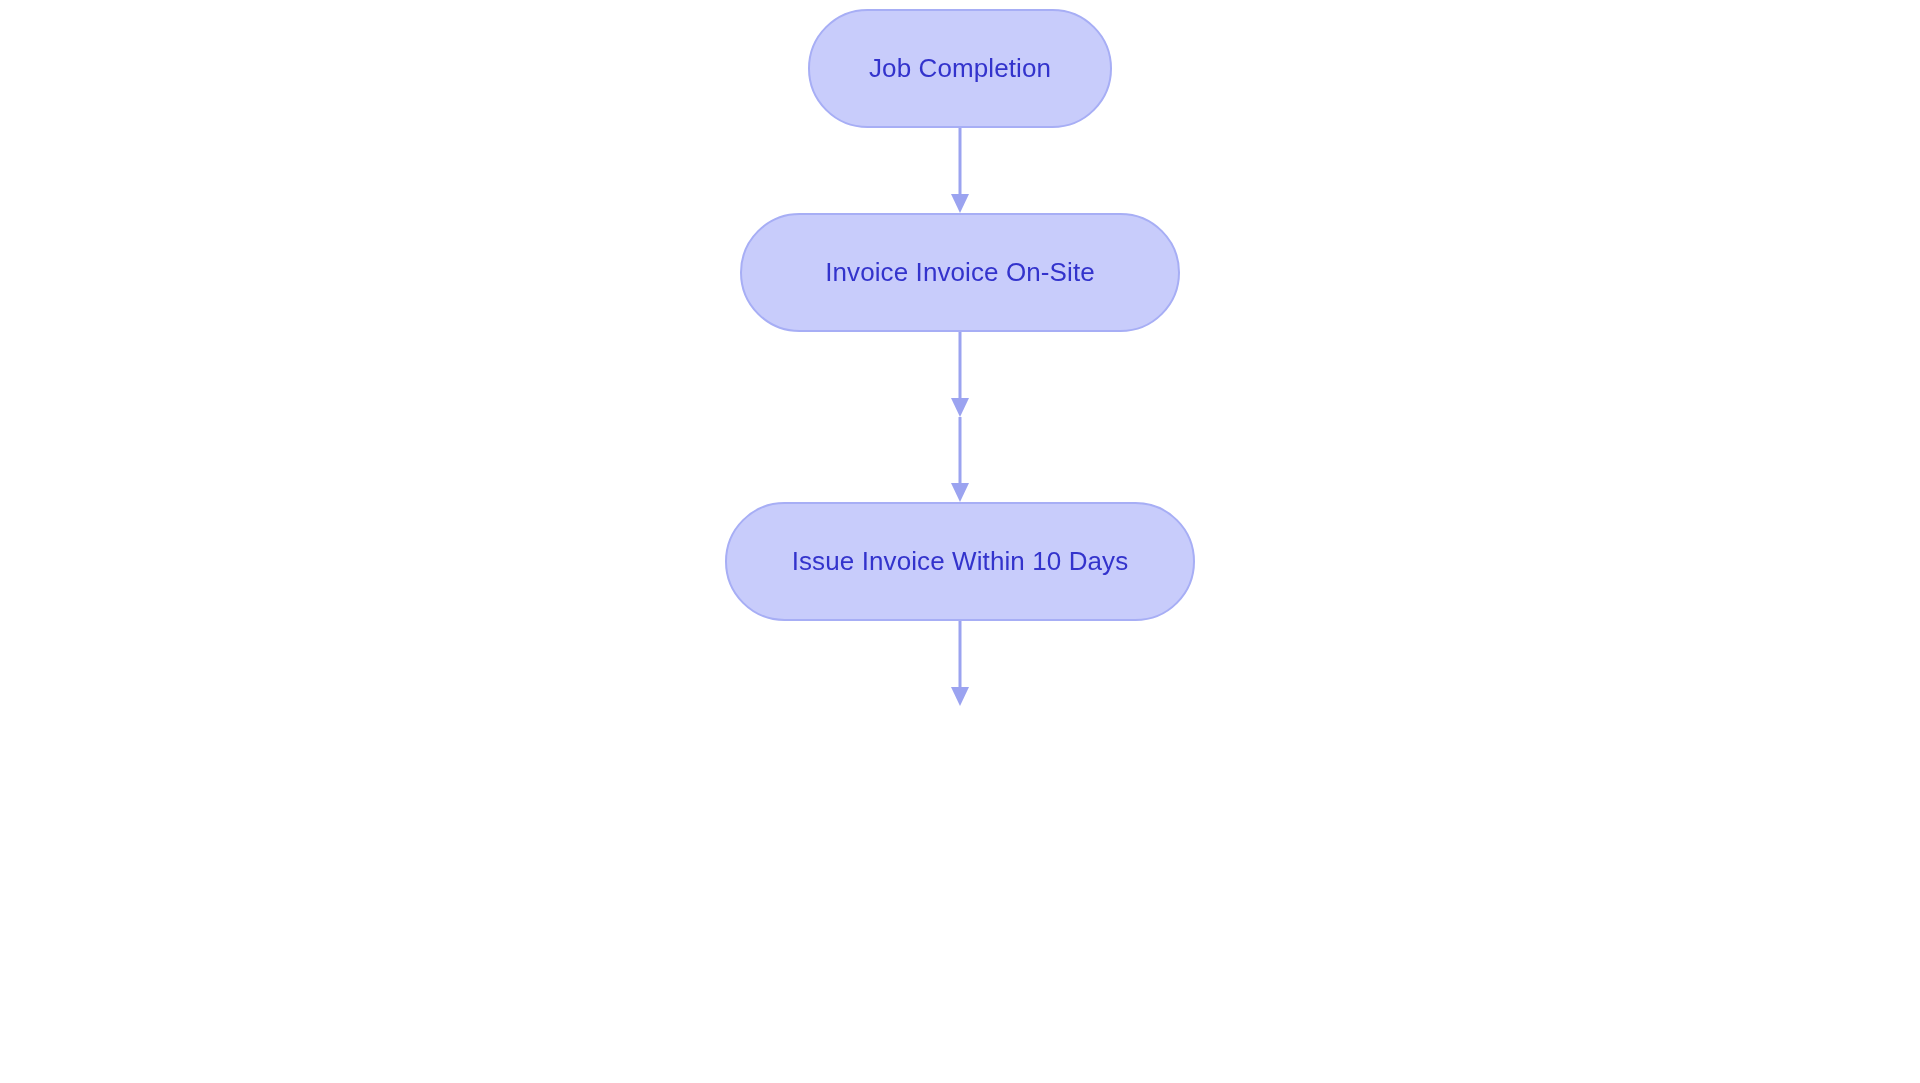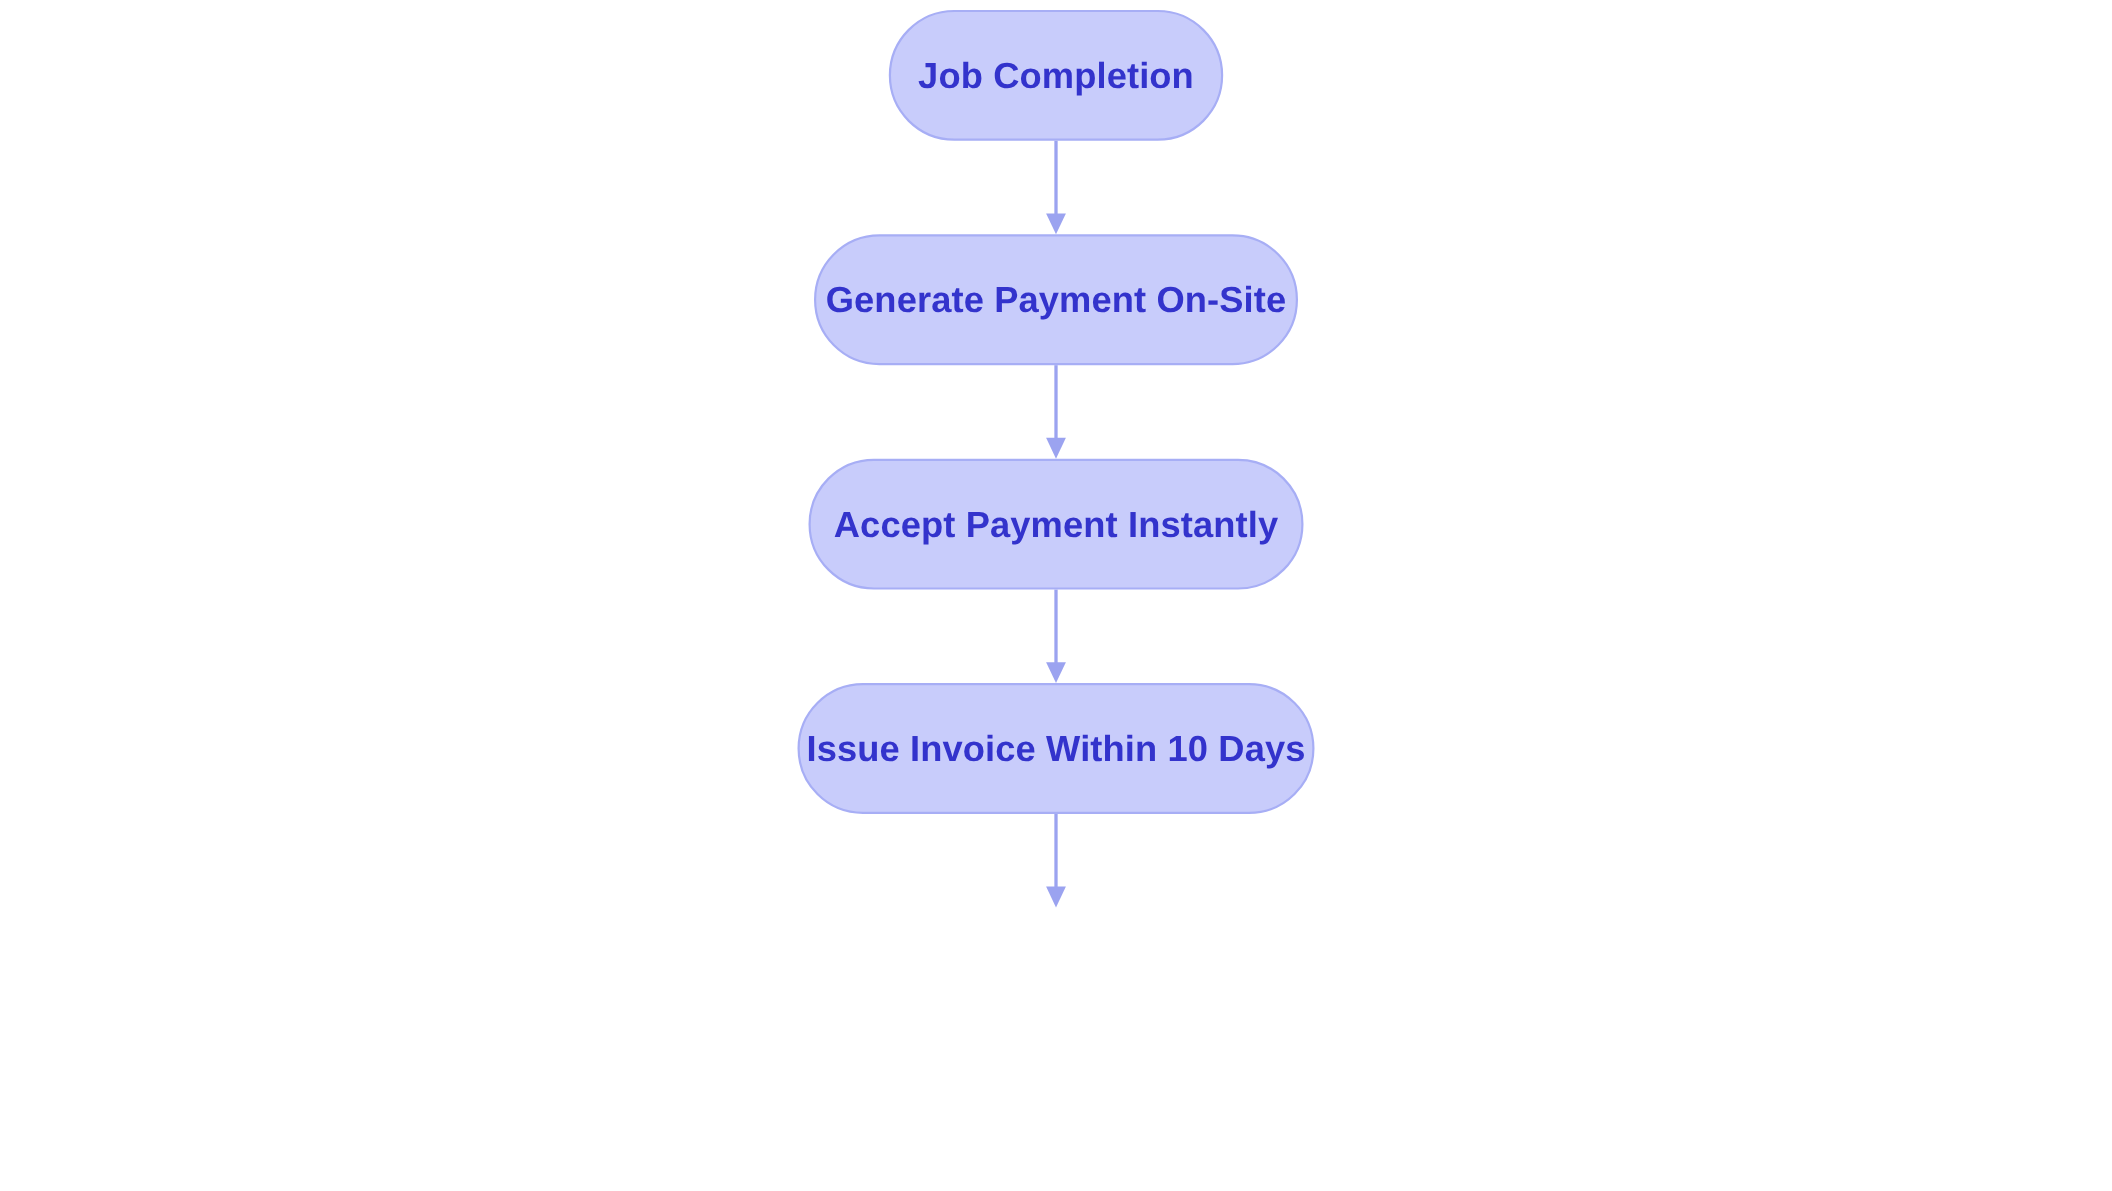--- a/index.html
+++ b/index.html
@@ -34,22 +34,22 @@
     border-radius: 60px;
     display: flex;
     align-items: center;
     justify-content: center;
     padding: 0 34px;
     flex: 0 0 auto;
   }
 
   .flow-node-label {
     color: #3333cc;
-    font-size: 33px;
-    font-weight: 700;
+    font-size: 26px;
+    font-weight: 400;
     line-height: 1.15;
     letter-spacing: 0.1px;
     white-space: nowrap;
     text-align: left;
   }
 
   
   .node-w-1 { width: 304px; }
   .node-w-2 { width: 440px; }
   .node-w-3 { width: 450px; }
@@ -100,31 +100,28 @@
   <div class="flow-node node-w-1">
     <span class="flow-node-label">Job Completion</span>
   </div>
 
   <div class="flow-connector">
     <span class="connector-line"></span>
     <span class="connector-arrowhead"></span>
   </div>
 
   <div class="flow-node node-w-2">
-    <span class="flow-node-label">Generate Payment On-Site</span>
+    <span class="flow-node-label">Invoice Invoice On-Site</span>
   </div>
 
   <div class="flow-connector">
     <span class="connector-line"></span>
     <span class="connector-arrowhead"></span>
   </div>
 
-  <div class="flow-node node-w-3">
-    <span class="flow-node-label">Accept Payment Instantly</span>
-  </div>
 
   <div class="flow-connector">
     <span class="connector-line"></span>
     <span class="connector-arrowhead"></span>
   </div>
 
   <div class="flow-node node-w-4">
     <span class="flow-node-label">Issue Invoice Within 10 Days</span>
   </div>
 

